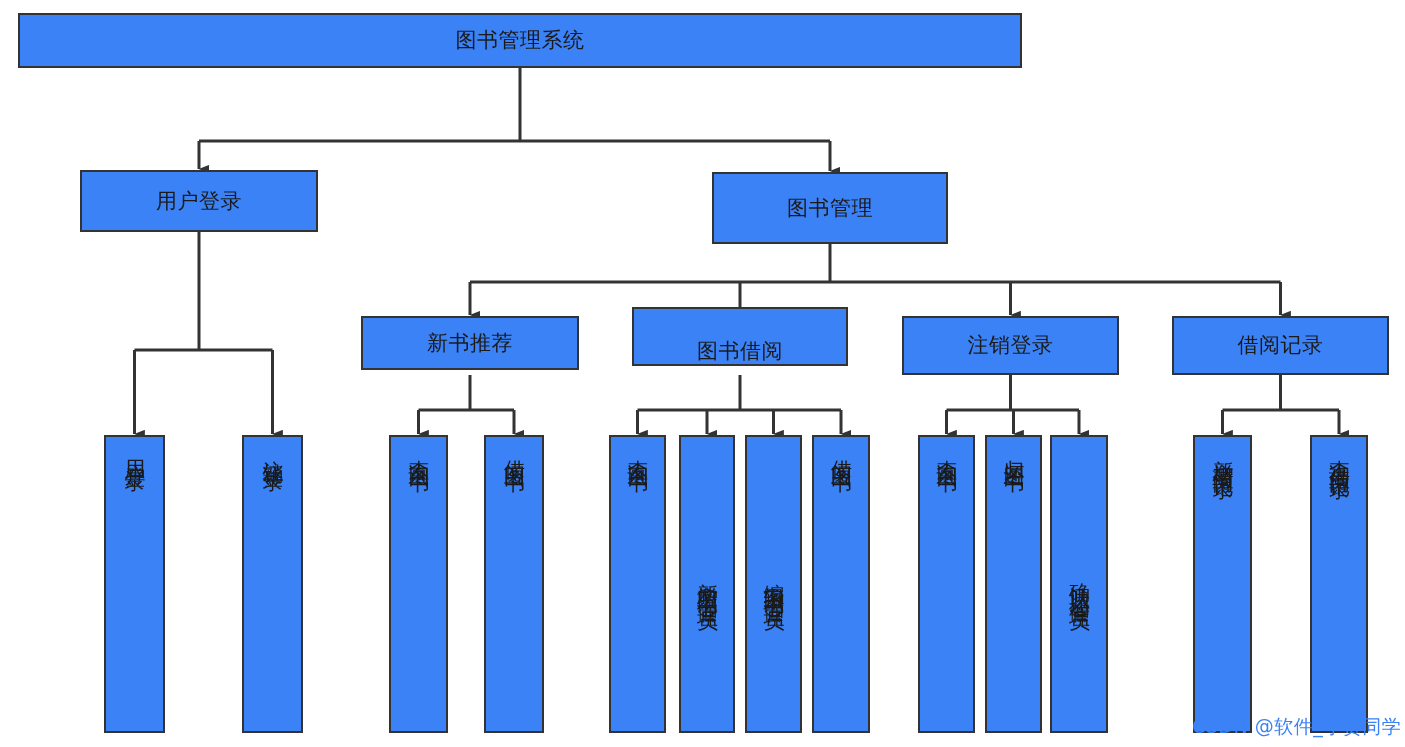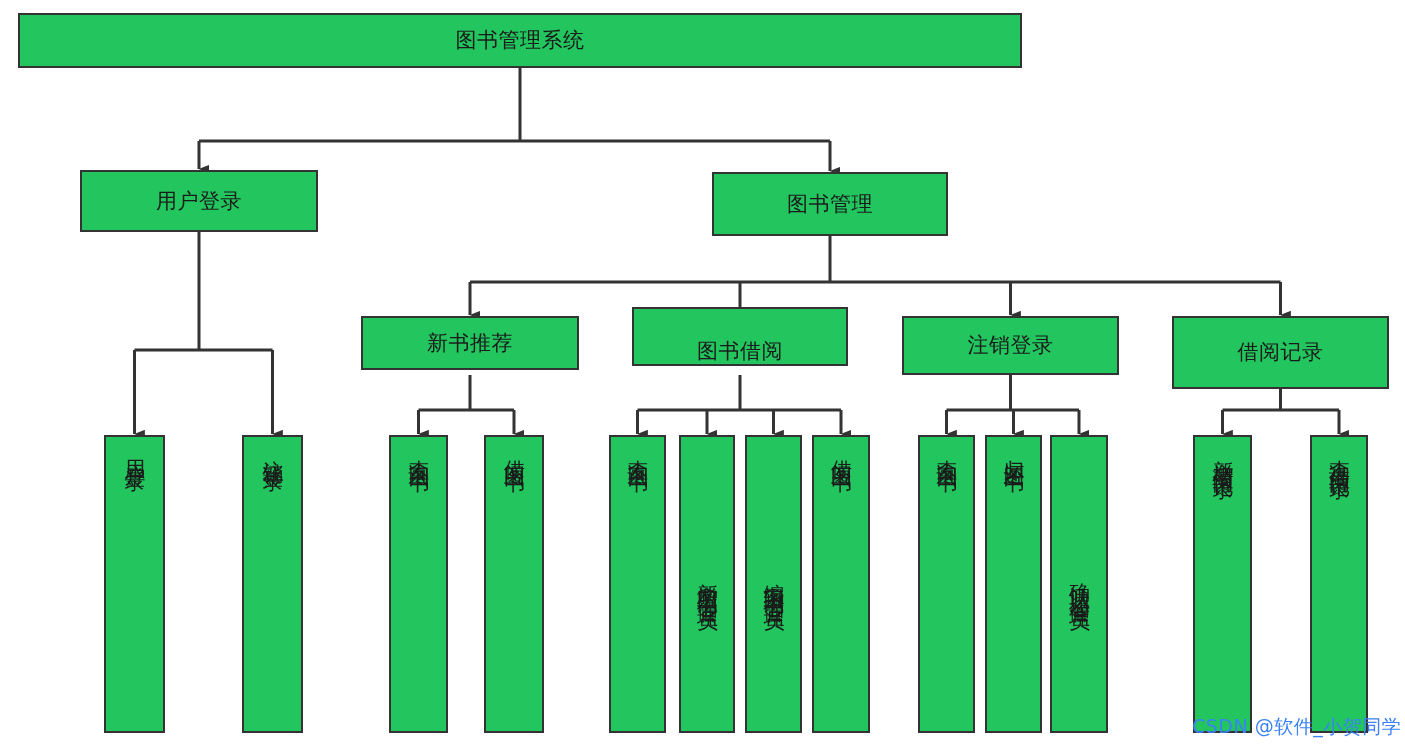--- a/index.html
+++ b/index.html
@@ -22,21 +22,21 @@
     position: absolute;
     left: 0;
     top: 0;
     width: 1405px;
     height: 747px;
     pointer-events: none;
   }
   .node {
     position: absolute;
     box-sizing: border-box;
-    background: #22c55e;
+    background: #3b82f6;
     border: 2.5px solid #333333;
     display: flex;
     align-items: center;
     justify-content: center;
     z-index: 2;
   }
   .node-label {
     font-size: 21px;
     color: #1a1a1a;
     line-height: 1.24;
@@ -120,34 +120,34 @@
       </g>
   </svg>
 
   <div class="node" style="left: 18px; top: 13px; width: 1004px; height: 55px;">
     <span class="node-label">图书管理系统</span>
   </div>
 
   <div class="node" style="left: 80px; top: 170px; width: 238px; height: 62px;">
     <span class="node-label">用户登录</span>
   </div>
-  <div class="node" style="left: 712px; top: 172px; width: 236px; height: 64px;">
+  <div class="node" style="left: 712px; top: 172px; width: 236px; height: 72px;">
     <span class="node-label">图书管理</span>
   </div>
 
   <div class="node" style="left: 361px; top: 316px; width: 218px; height: 54px;">
     <span class="node-label">新书推荐</span>
   </div>
   <div class="node" style="left: 632px; top: 307px; width: 216px; height: 59px; align-items: flex-end;">
     <span class="node-label">图书借阅</span>
   </div>
   <div class="node" style="left: 902px; top: 316px; width: 217px; height: 59px;">
     <span class="node-label">注销登录</span>
   </div>
-  <div class="node" style="left: 1172px; top: 316px; width: 217px; height: 73px;">
+  <div class="node" style="left: 1172px; top: 316px; width: 217px; height: 59px;">
     <span class="node-label">借阅记录</span>
   </div>
 
   <div class="node vertical" style="left: 104px; top: 435px; width: 61px; height: 298px;">
     <span class="node-label">用户登录</span>
   </div>
   <div class="node vertical" style="left: 242px; top: 435px; width: 61px; height: 298px;">
     <span class="node-label">注销登录</span>
   </div>
   <div class="node vertical" style="left: 389px; top: 435px; width: 59px; height: 298px;">

